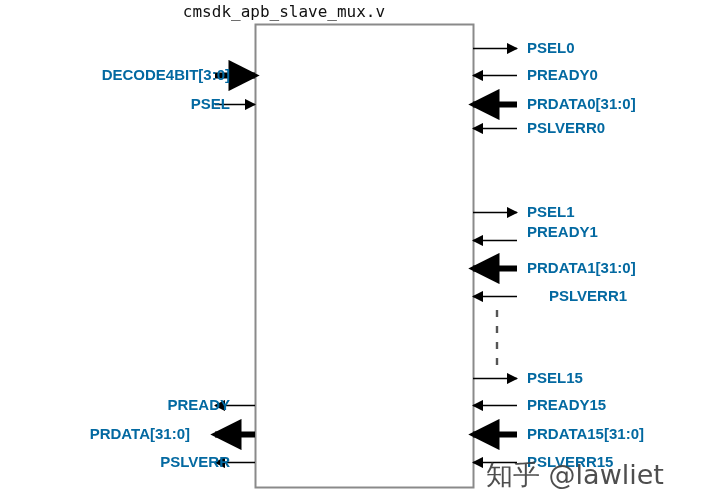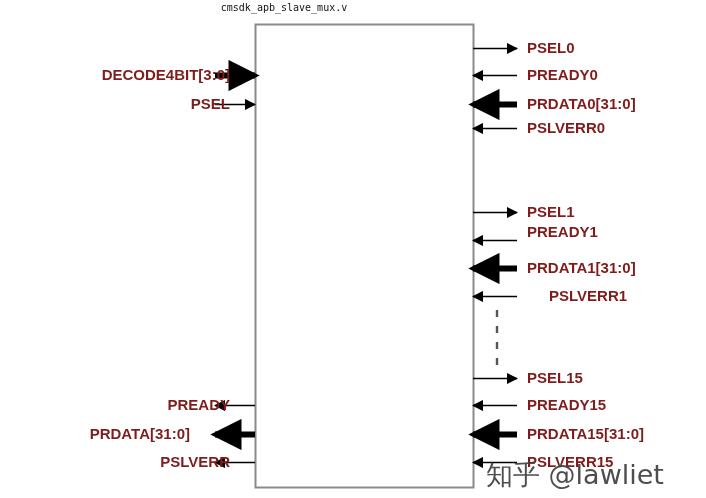--- a/index.html
+++ b/index.html
@@ -20,39 +20,39 @@
     left: 0;
     top: 0;
     width: 706px;
     height: 498px;
   }
   .lbl {
     position: absolute;
     font-family: "Liberation Sans", sans-serif;
     font-weight: bold;
     font-size: 15px;
-    color: #7f1d1d;
+    color: #0369a1;
     white-space: nowrap;
     line-height: 1;
   }
   .lbl-right {
     text-align: left;
   }
   .lbl-left {
     text-align: right;
     margin-left: 23px;
   }
   #module-title {
     position: absolute;
     left: 0;
     top: 2px;
     width: 568px;
     text-align: center;
     font-family: "DejaVu Sans Mono", "Liberation Mono", monospace;
-    font-size: 10px;
+    font-size: 16px;
     font-weight: normal;
     color: #111111;
     letter-spacing: 0px;
     white-space: nowrap;
   }
   #watermark {
     position: absolute;
     left: 486px;
     top: 457px;
     font-family: "DejaVu Sans", "Liberation Sans", sans-serif;

